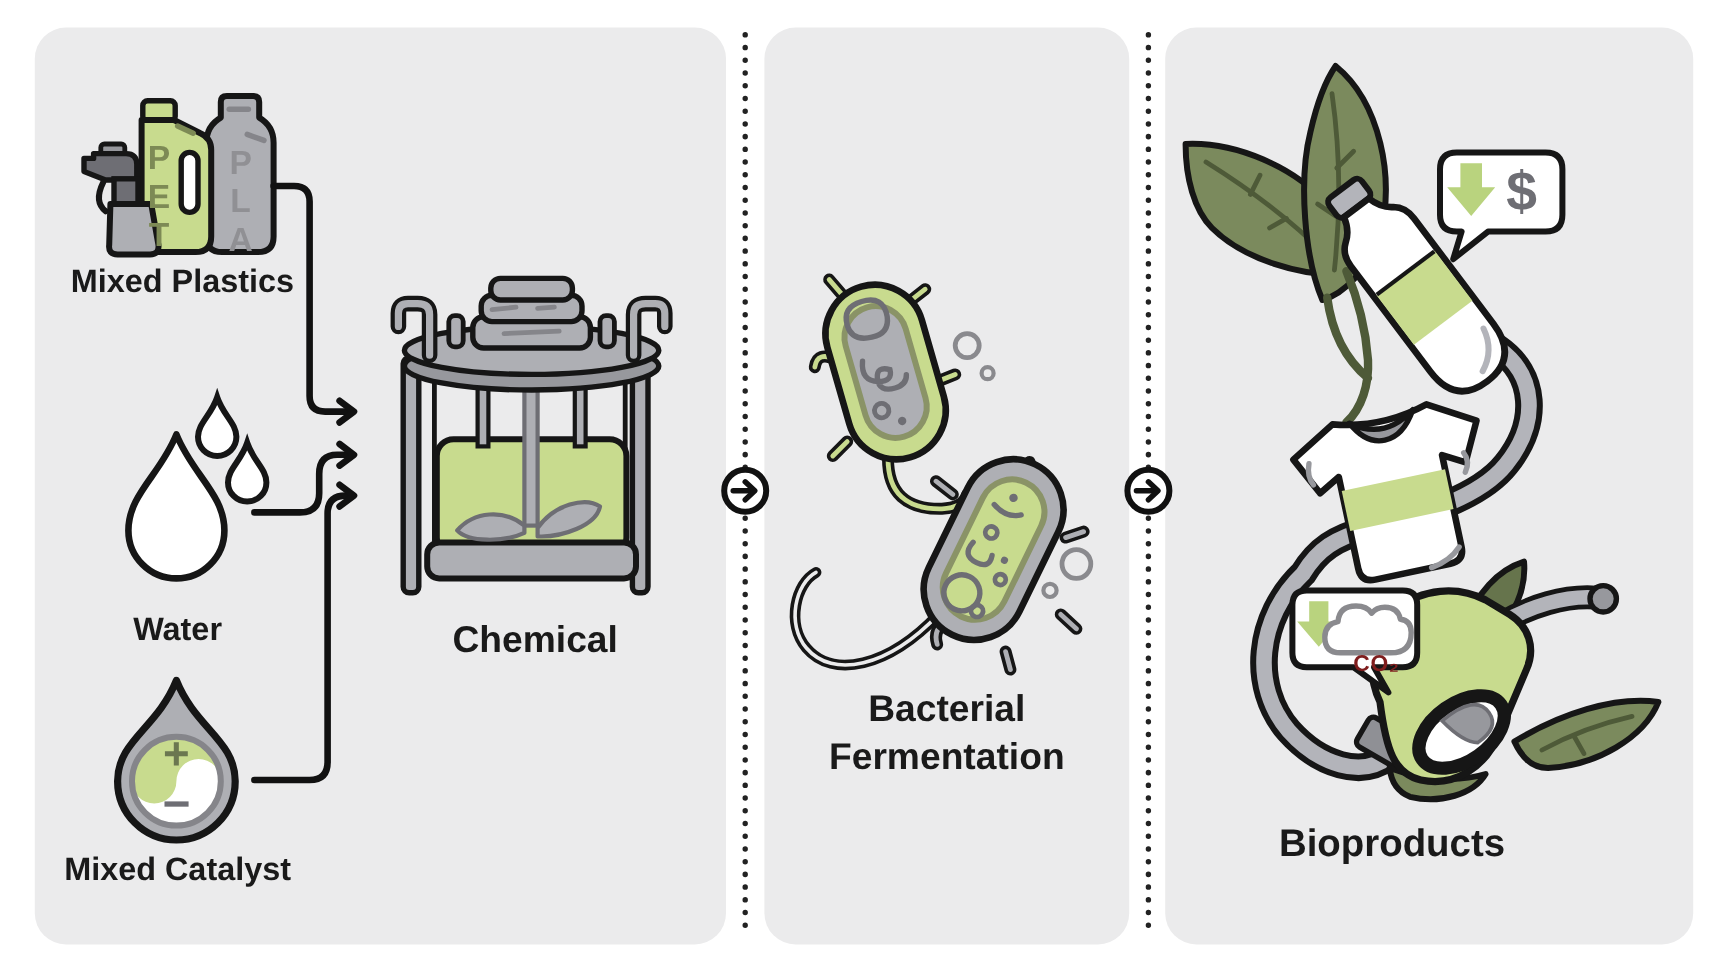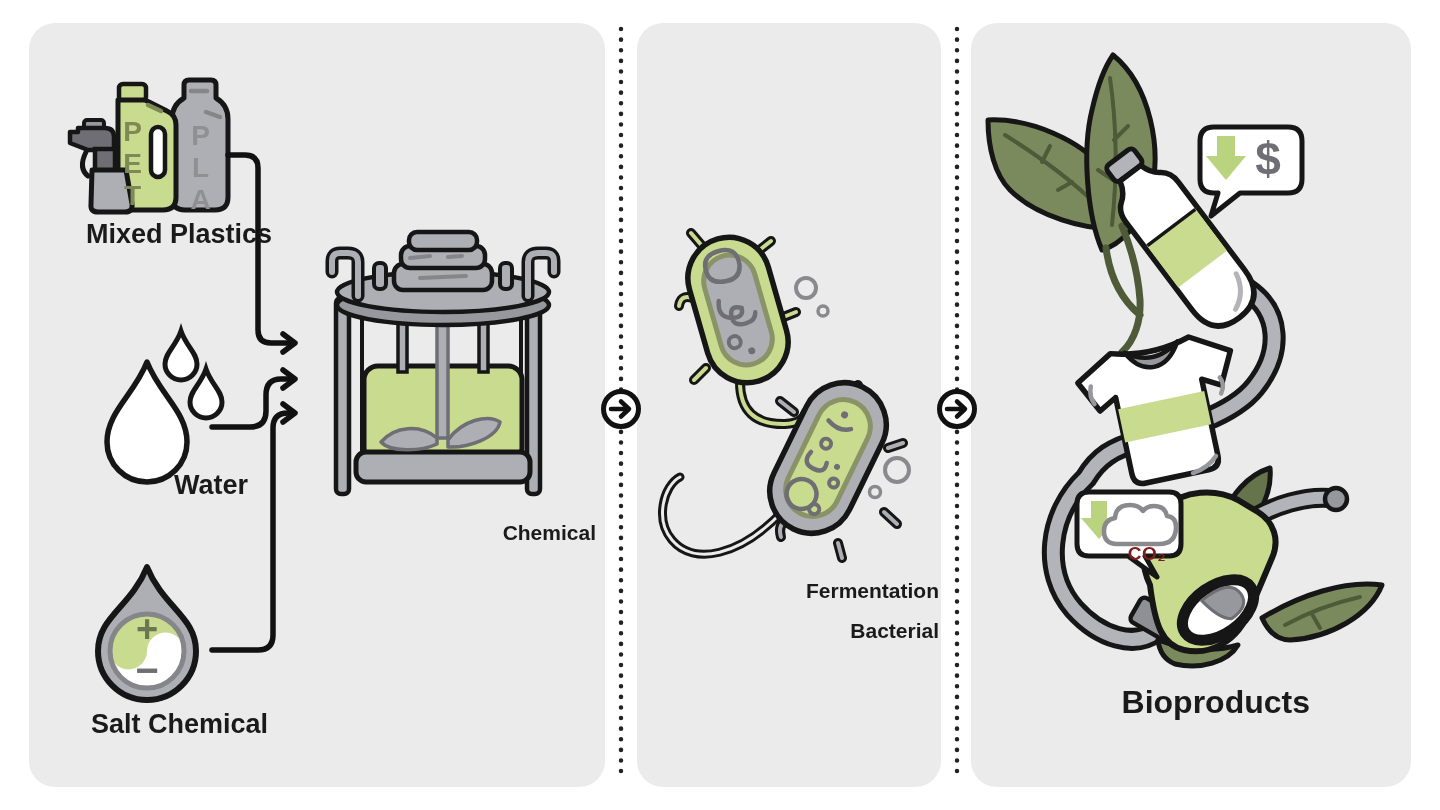--- a/index.html
+++ b/index.html
@@ -2,23 +2,23 @@
 <html><head>
 <meta charset="utf-8">
 <style>
   html,body{margin:0;padding:0;background:#ffffff;width:1440px;height:810px;overflow:hidden;
     font-family:"Liberation Sans", sans-serif;}
   .stage{position:absolute;top:23px;height:764px;background:#ebebec;border-radius:26px;}
   #stage1{left:29px;width:576px;}
   #stage2{left:637px;width:304px;}
   #stage3{left:971px;width:440px;}
   svg.art{position:absolute;left:0;top:0;}
-  .lbl{position:absolute;text-align:right;font-weight:700;color:#1a1a1a;letter-spacing:0px;}
+  .lbl{position:absolute;text-align:center;font-weight:700;color:#1a1a1a;letter-spacing:0px;}
   .lbl-27{font-size:27px;line-height:32px;}
-  .lbl-31{font-size:21px;line-height:40px;}
+  .lbl-31{font-size:31px;line-height:40px;}
   .lbl-32{font-size:32px;line-height:38px;}
   .vtext{position:absolute;writing-mode:vertical-rl;text-orientation:upright;
     font-weight:700;letter-spacing:1px;}
   .sym{position:absolute;text-align:center;font-weight:700;}
 </style>
 </head>
 <body>
 
 <div class="stage" id="stage1"></div>
 <div class="stage" id="stage2"></div>
@@ -209,31 +209,31 @@
     <path d="M1089,492 H1169 Q1181,492 1181,504 V544 Q1181,556 1169,556 H1145 L1157,577 L1128,556 H1089 Q1077,556 1077,544 V504 Q1077,492 1089,492 Z" fill="#ffffff" stroke="#161616" stroke-width="5" stroke-linejoin="round"></path>
     <path d="M1091,501 h16 v17 h10 l-18,21 -18,-21 h10 z" fill="#b9d37e"></path>
     <path d="M1117,544 q-13,0 -13,-13 q0,-11 11,-13 q1,-13 15,-13 q9,0 13,6 q4,-5 11,-5 q11,0 13,10 q9,1 9,11 q0,17 -17,17 z" fill="#ffffff" stroke="#8a8a8e" stroke-width="4.5" stroke-linejoin="round"></path>
   </g>
 </svg>
 
 <div class="vtext" style="left:118px;top:116px;width:30px;font-size:28px;color:#7d8a55;">PET</div>
 <div class="vtext" style="left:186px;top:120px;width:30px;font-size:28px;color:#909094;">PLA</div>
 
 <div class="lbl lbl-27" style="left:32px;top:218px;width:240px;">Mixed Plastics</div>
-<div class="lbl lbl-27" style="left:48px;top:469px;width:200px;">Water</div>
-<div class="lbl lbl-27" style="left:28px;top:708px;width:240px;">Salt Chemical</div>
+<div class="lbl lbl-27" style="left:48px;top:508px;width:200px;">Water</div>
+<div class="lbl lbl-27" style="left:28px;top:708px;width:240px;">Mixed Catalyst</div>
 
 <div class="sym" style="left:122px;top:609px;width:50px;height:40px;line-height:40px;font-size:38px;color:#6b7750;">+</div>
 <div class="sym" style="left:122px;top:650px;width:50px;height:40px;line-height:40px;font-size:40px;color:#6e6e74;">−</div>
 
 <div class="lbl lbl-31" style="left:296px;top:513px;width:300px;">
   <div>Chemical</div>
 </div>
 
 <div class="lbl lbl-31" style="left:639px;top:571px;width:300px;">
+  <div>Bacterial</div>
   <div>Fermentation</div>
-  <div>Bacterial</div>
 </div>
 
 <div class="lbl lbl-32" style="left:1010px;top:683px;width:300px;">Bioproducts</div>
 
 <div class="sym" style="left:1243px;top:133px;width:50px;height:52px;line-height:52px;font-size:46px;color:#6e6e74;">$</div>
 <div class="sym" style="left:1112px;top:541px;width:70px;height:26px;line-height:26px;font-size:19px;color:#7f1d1d;letter-spacing:0.5px;">CO₂</div>
 
 </body></html>

